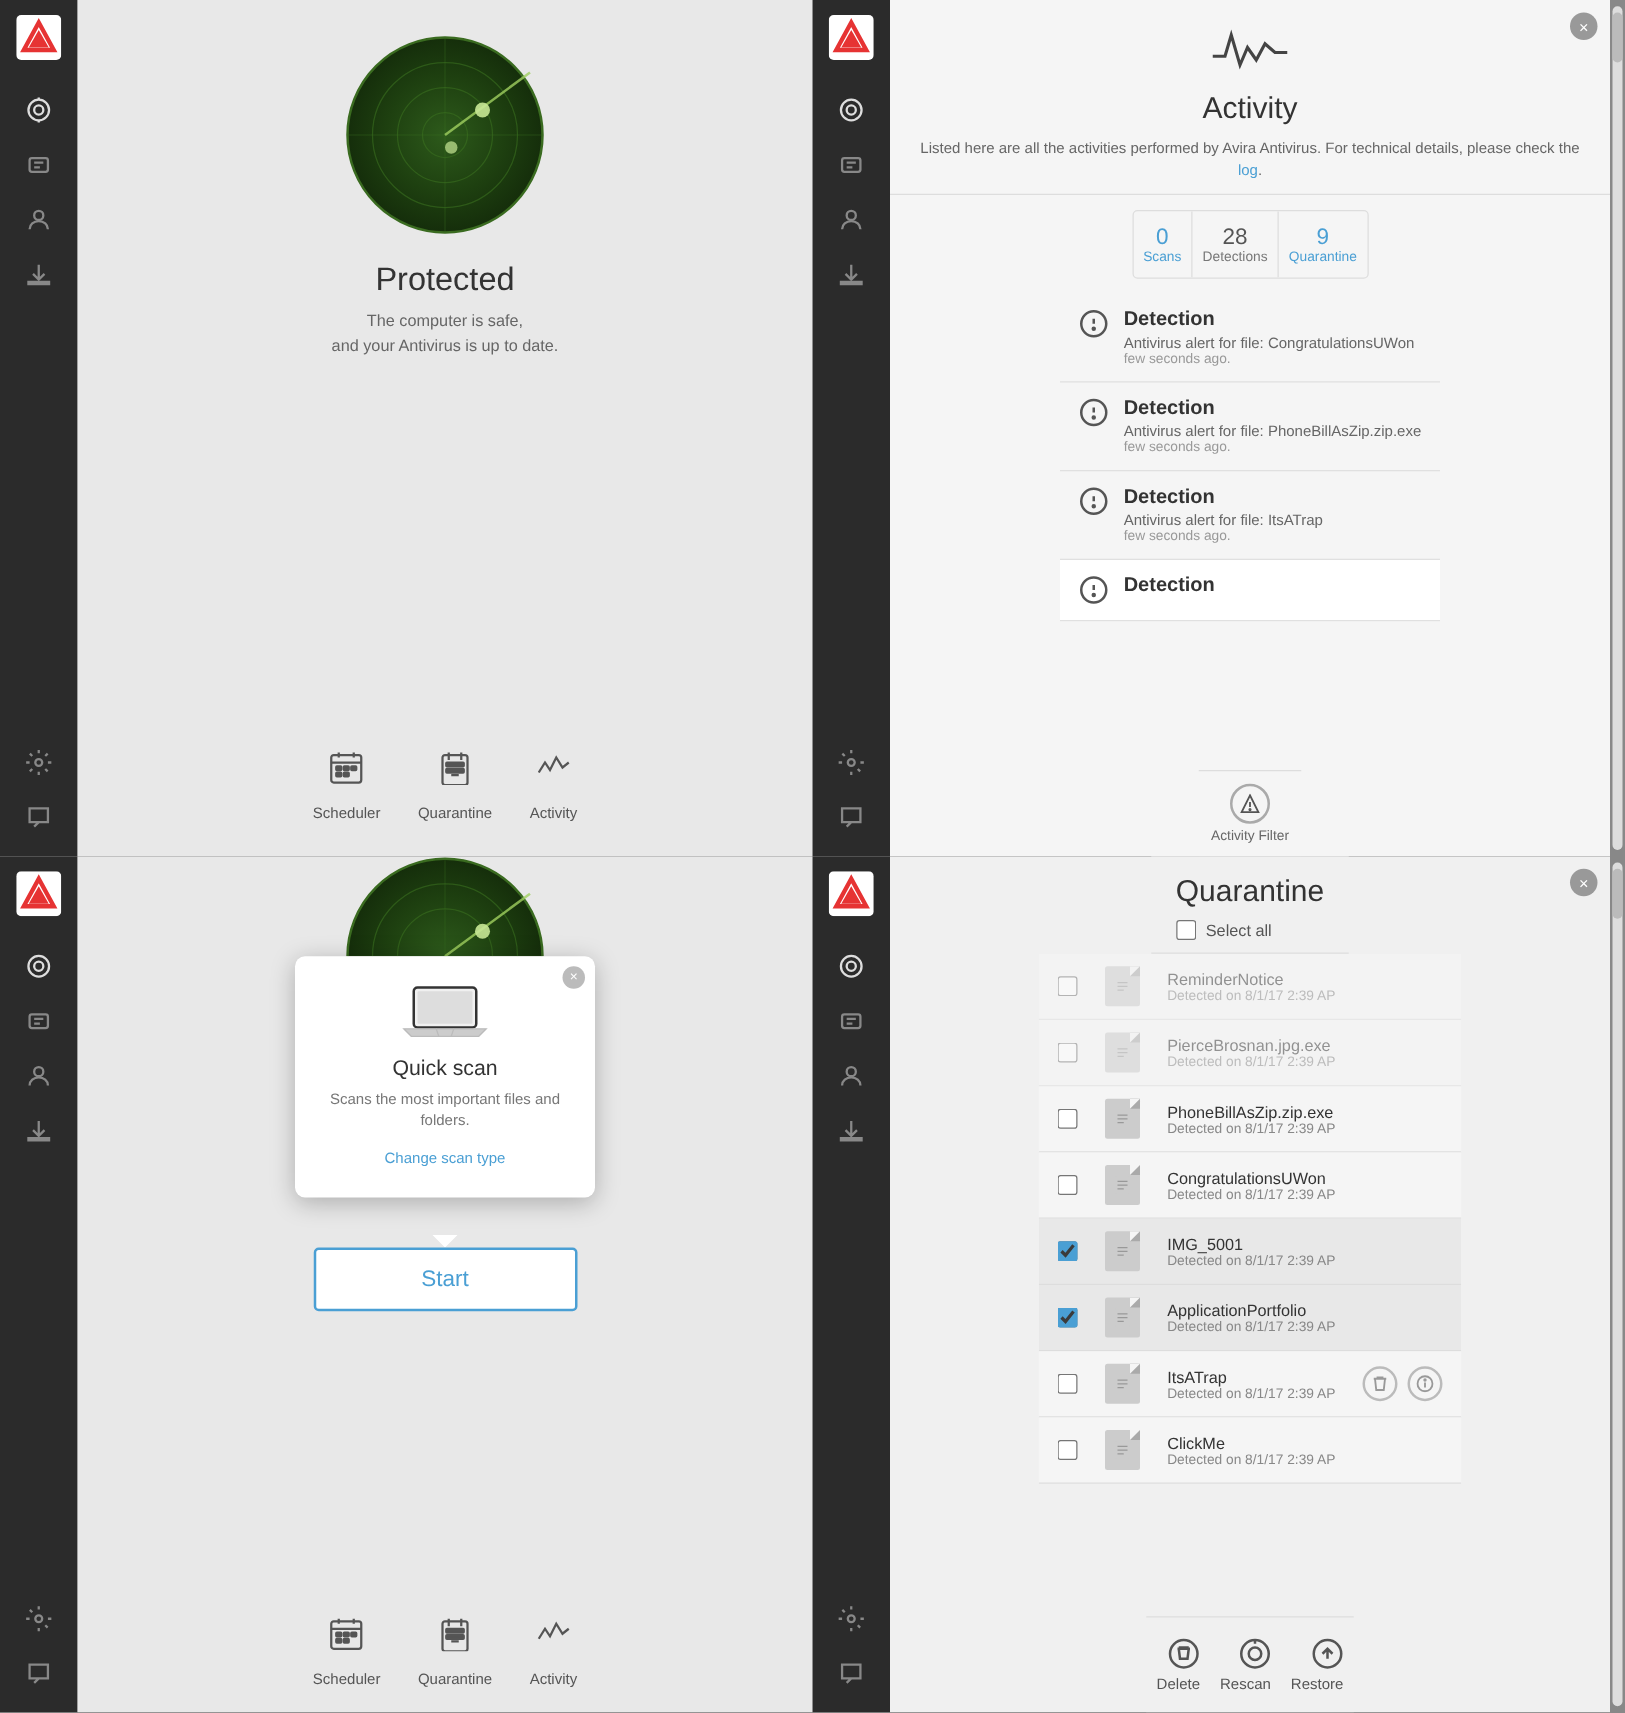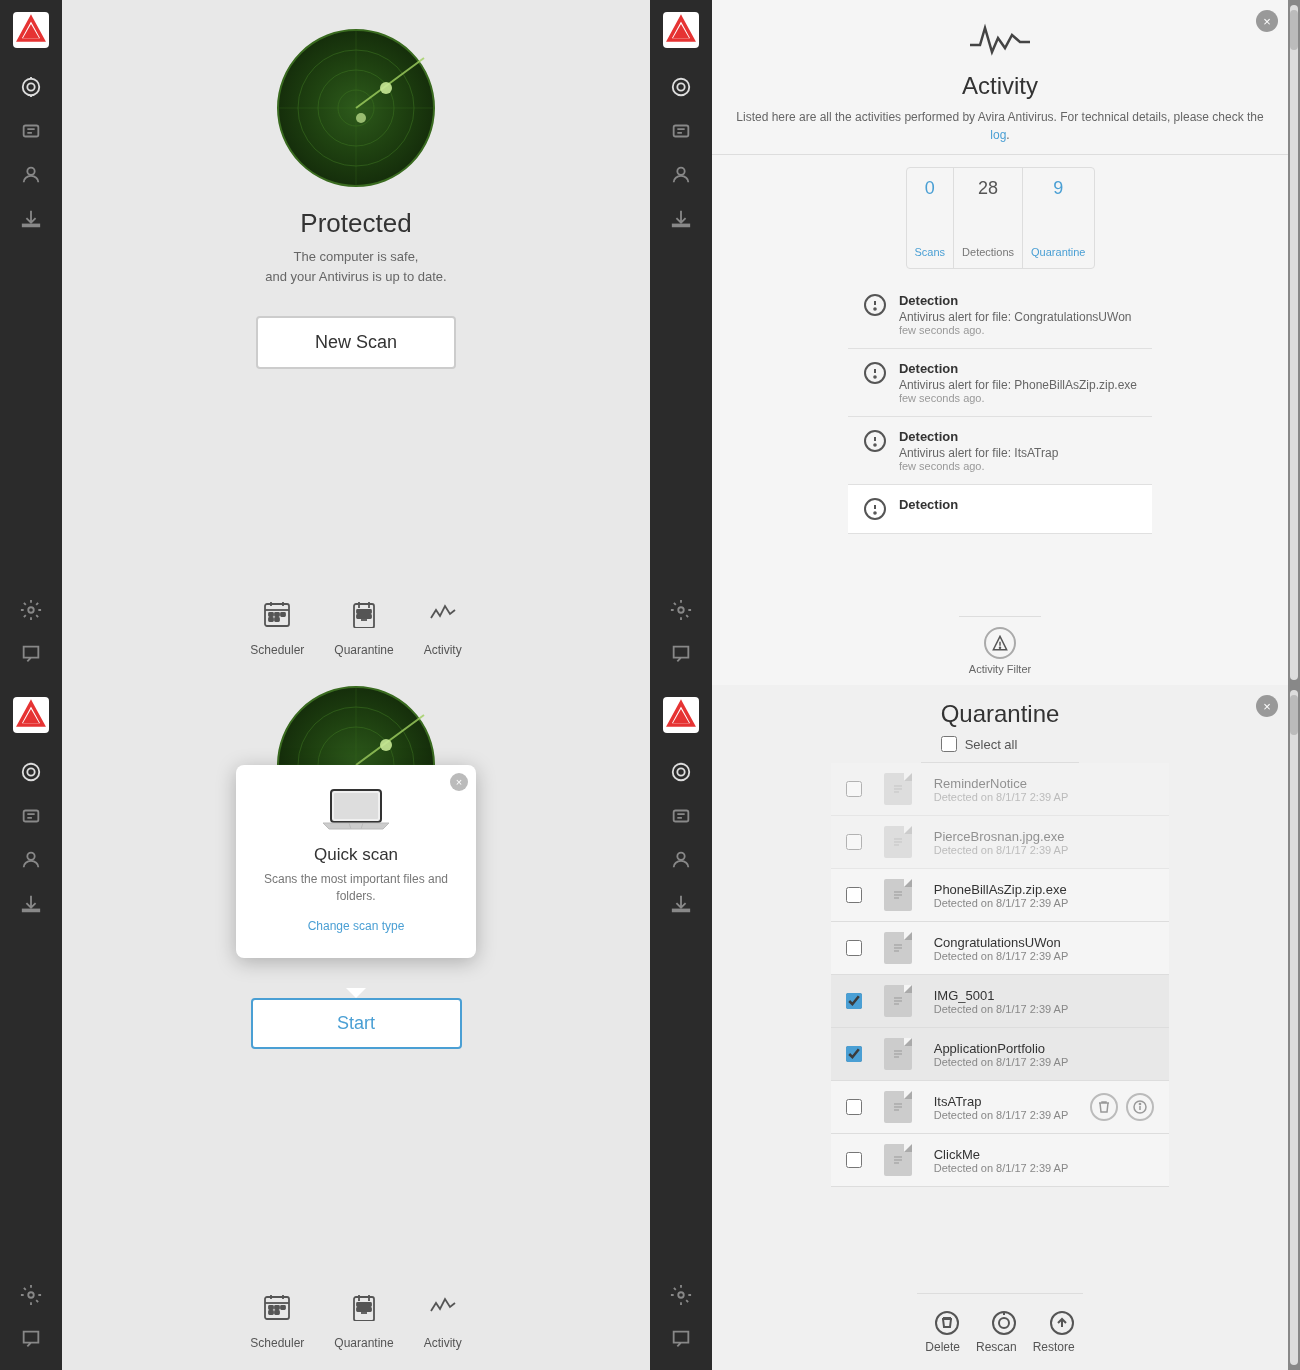--- a/index.html
+++ b/index.html
@@ -176,40 +176,39 @@
       display: block;
       font-size: 18px;
       font-weight: 500;
       color: #4a9fd4;
     }
     .activity-stat-num.gray { color: #555; }
     .activity-stat-label {
       display: block;
       font-size: 11px;
       color: #4a9fd4;
-      margin-top: 47px;
     }
     .activity-stat-label.gray { color: #777; }
     .activity-list { flex: 1; overflow-y: auto; }
     .activity-item {
       display: flex;
       align-items: flex-start;
       padding: 12px 15px;
       border-bottom: 1px solid #e0e0e0;
       gap: 12px;
     }
     .activity-item-icon {
       flex-shrink: 0;
       width: 24px;
       height: 24px;
       color: #555;
     }
     .activity-item-body { flex: 1; }
     .activity-item-title {
-      font-size: 13px;
+      font-size: 16px;
       font-weight: 600;
       color: #333;
       margin-bottom: 2px;
     }
     .activity-item-detail {
       font-size: 12px;
       color: #666;
     }
     .activity-item-time {
       font-size: 11px;
@@ -514,21 +513,20 @@
 
         <circle cx="110" cy="60" r="6" fill="#c8e896" opacity="0.9"></circle>
         <circle cx="85" cy="90" r="5" fill="#c8e896" opacity="0.7"></circle>
       </svg>
     </div>
     <h1 class="protected-title">Protected</h1>
     <p class="protected-subtitle">
       <span>The computer is safe,</span><br>
       <span>and your Antivirus is up to date.</span>
     </p>
-    <button class="new-scan-btn">New Scan</button>
     <div class="bottom-nav">
       <div class="bottom-nav-item">
         <svg viewBox="0 0 28 28" fill="none" stroke="#555" stroke-width="1.8">
             <rect x="2" y="4" width="24" height="22" rx="2"></rect>
             <line x1="2" y1="10" x2="26" y2="10"></line>
             <line x1="8" y1="2" x2="8" y2="6"></line>
             <line x1="20" y1="2" x2="20" y2="6"></line>
             <rect x="6" y="13" width="4" height="3" rx="0.5" fill="#555"></rect>
             <rect x="12" y="13" width="4" height="3" rx="0.5" fill="#555"></rect>
             <rect x="18" y="13" width="4" height="3" rx="0.5" fill="#555"></rect>

